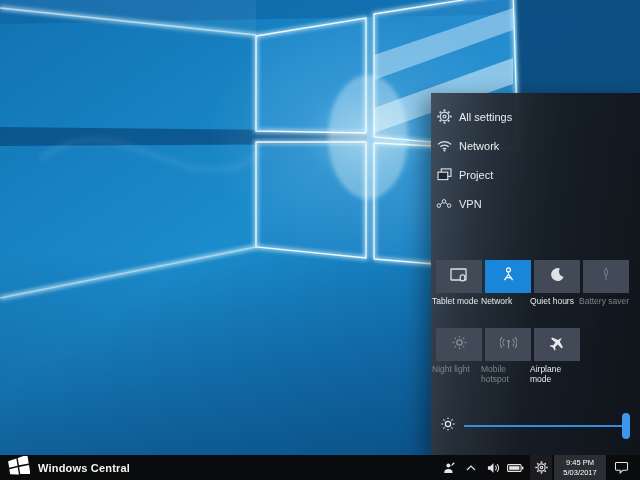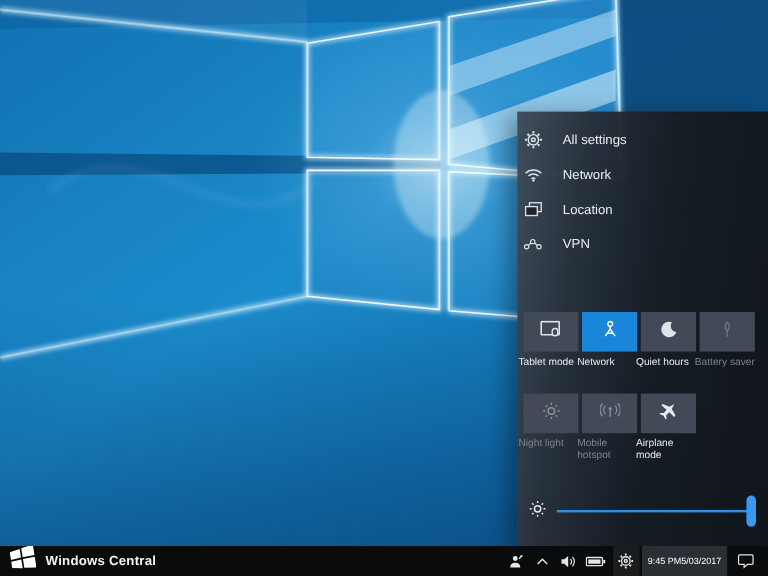--- a/index.html
+++ b/index.html
@@ -6,21 +6,21 @@
   .screen{position:relative;width:640px;height:480px;overflow:hidden;
           font-family:"Liberation Sans",sans-serif;background:#1072b2;}
   .wp{position:absolute;left:0;top:0;}
 
   
   .panel{position:absolute;left:431px;top:93px;width:209px;height:362px;
          background:linear-gradient(97deg, rgba(64,74,87,.97) 0%, rgba(40,47,56,.97) 24%,
                     rgba(23,27,33,.97) 52%, rgba(16,19,24,.98) 100%);
          box-shadow:-8px 4px 18px rgba(0,0,0,.35);}
   .menu{position:absolute;left:0;top:9px;right:0;}
-  .menu-item{display:flex;align-items:center;height:29px;padding-left:5px;gap:17px;
+  .menu-item{display:flex;align-items:center;height:29px;padding-left:5px;gap:7px;
              color:#e9ecef;font-size:11px;cursor:default;}
   .mi-icon{width:16px;height:16px;display:flex;align-items:center;justify-content:center;flex:0 0 16px;}
 
   .tiles{position:absolute;left:5px;top:167px;display:grid;
          grid-template-columns:repeat(4,46px);grid-auto-rows:68px;column-gap:3px;}
   .tile-cell{width:46px;}
   .tile-box{width:46px;height:33px;background:#414a56;display:flex;align-items:center;justify-content:center;}
   .tile-box.on{background:#1a86da;}
   .tile-box.dimmed .t-icon{opacity:.55;}
   .tile-label{width:54px;margin-left:-4px;margin-top:3px;text-align:left;
@@ -34,21 +34,21 @@
 
   
   .taskbar{position:absolute;left:0;bottom:0;width:640px;height:25px;background:#0a0b0d;
            display:flex;align-items:center;z-index:5;}
   .start{display:flex;align-items:center;gap:8px;padding-left:8px;height:100%;}
   .start-label{color:#f4f4f4;font-size:11px;font-weight:700;letter-spacing:.2px;}
   .tray{margin-left:auto;display:flex;align-items:center;height:100%;}
   .tray-ic{display:flex;align-items:center;justify-content:center;height:100%;}
   .gear-box{width:22px;background:rgba(255,255,255,.07);margin-right:2px;}
   .clock{height:100%;min-width:42px;padding:0 5px;margin-right:3px;background:#2b2e33;
-         display:flex;flex-direction:row;align-items:center;justify-content:center;
+         display:flex;flex-direction:column;align-items:center;justify-content:center;
          color:#fff;font-size:7.5px;line-height:1.3;}
   .bubble-box{width:24px;margin-right:7px;}
 </style>
 </head>
 <body>
 
 <div class="screen">
 
   <svg class="wp" width="640" height="480" viewBox="0 0 640 480">
     <defs>
@@ -143,21 +143,21 @@
         </span>
         <span>Network</span>
       </div>
       <div class="menu-item">
         <span class="mi-icon">
           <svg width="15" height="13" viewBox="0 0 16 14">
               <rect x="4.5" y="1" width="10.5" height="8" fill="none" stroke="#dde2e7" stroke-width="1.2"></rect>
               <rect x="1" y="4.5" width="10.5" height="8" fill="#20252d" stroke="#dde2e7" stroke-width="1.2"></rect>
             </svg>
         </span>
-        <span>Location</span>
+        <span>Project</span>
       </div>
       <div class="menu-item">
         <span class="mi-icon">
           <svg width="16" height="11" viewBox="0 0 18 12">
               <g fill="none" stroke="#dde2e7" stroke-width="1.1">
                 <circle cx="3.2" cy="8.4" r="2"></circle>
                 <circle cx="14.8" cy="8.4" r="2"></circle>
                 <circle cx="9" cy="3.6" r="2"></circle>
                 <line x1="4.7" y1="7.2" x2="7.4" y2="4.9"></line>
                 <line x1="10.6" y1="4.9" x2="13.3" y2="7.2"></line>

